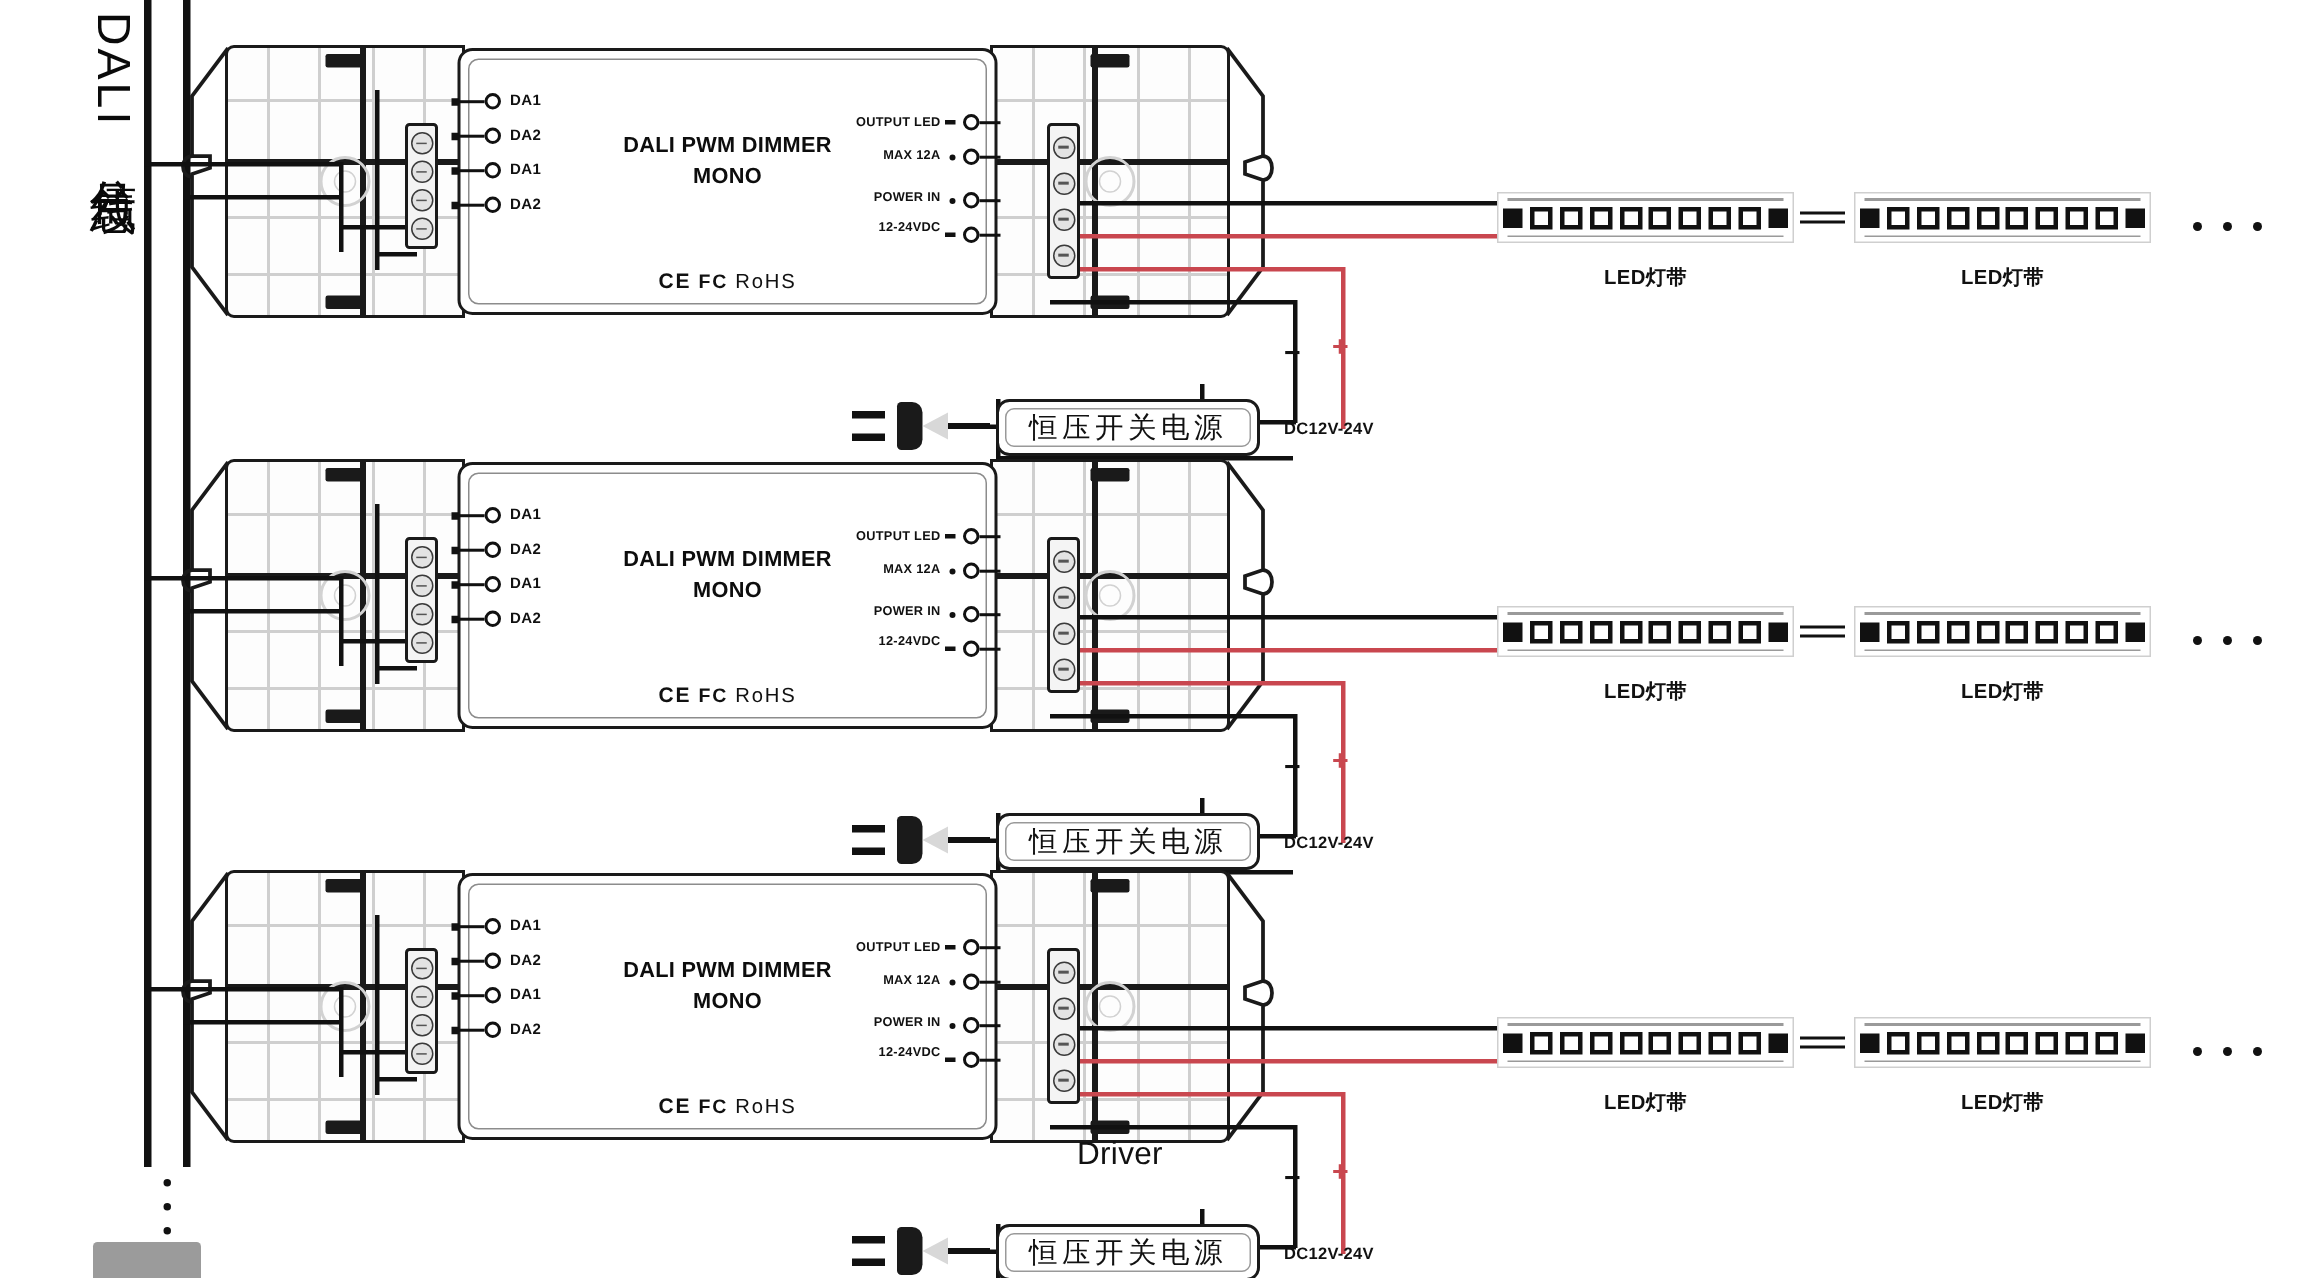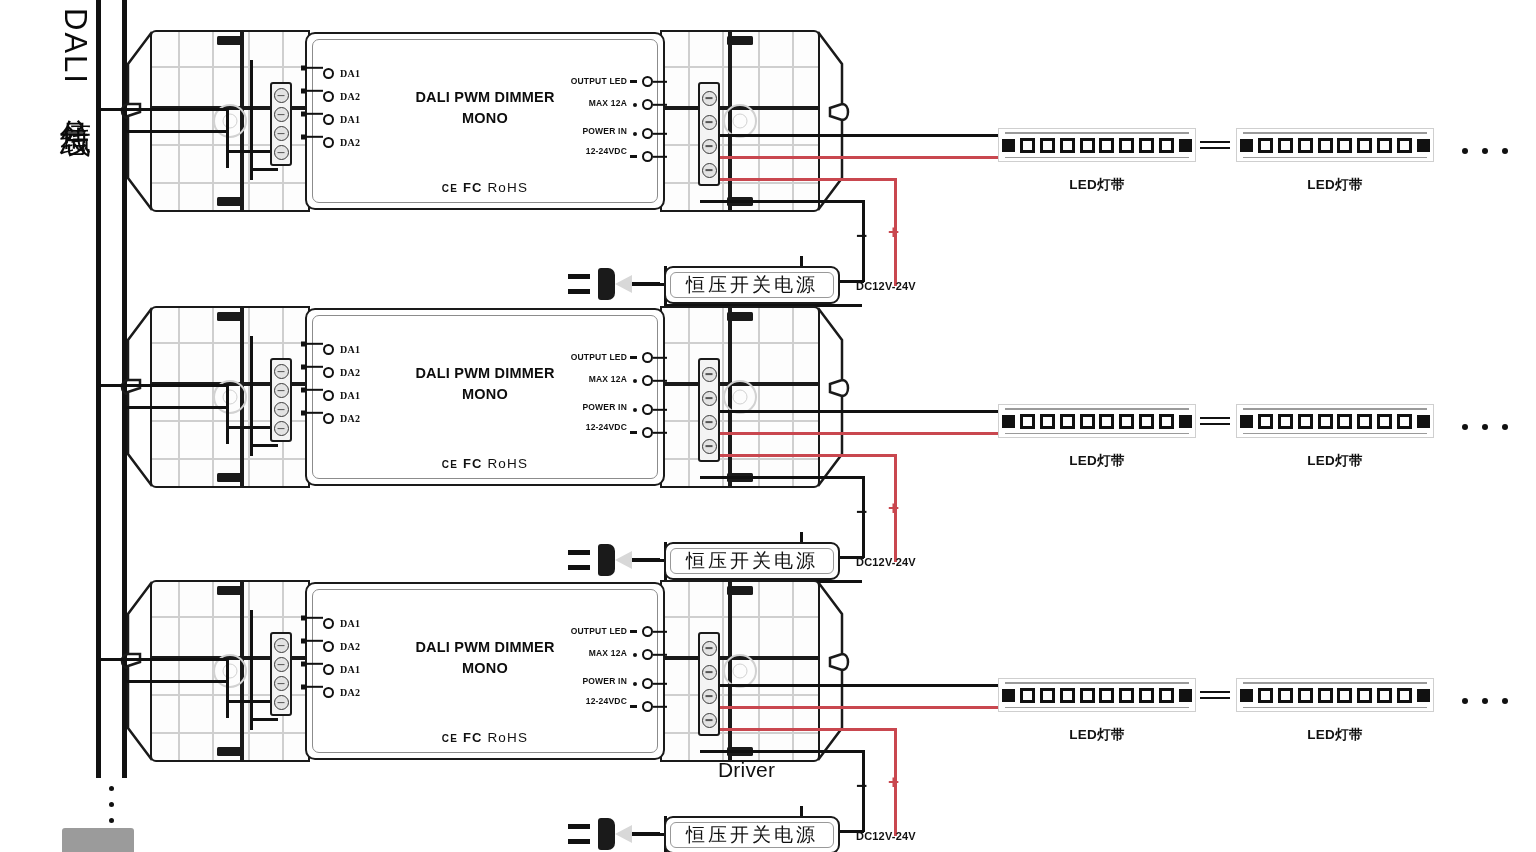--- a/index.html
+++ b/index.html
@@ -142,31 +142,30 @@
   }
   .body-cert {
     position: absolute;
     left: 0; right: 0; bottom: 13px;
     text-align: center;
     font-size: 13px;
     font-weight: bold;
     color: #111;
     letter-spacing: 1.2px;
   }
-  .body-cert .ce { font-size: 10px; text-align: right; }
+  .body-cert .ce { font-size: 14px; text-align: right; }
   .body-cert .rohs { font-weight: normal; font-size: 13.5px; }
 
   
   .pins-in { position: absolute; left: 16px; top: 22px; }
   .pin {
     position: relative;
     height: 23px;
-    display: flex; align-items: flex-end;
+    display: flex; align-items: center;
     gap: 6px;
-    font-family: Liberation Serif, serif;
   }
   .pin .lead {
     position: absolute; left: -18px; top: 50%;
     width: 18px; height: 2.4px; background: #111;
     transform: translateY(-50%);
   }
   .pin .sq {
     position: absolute; left: -22px; top: 50%;
     width: 5px; height: 5px; background: #111;
     transform: translateY(-50%);

